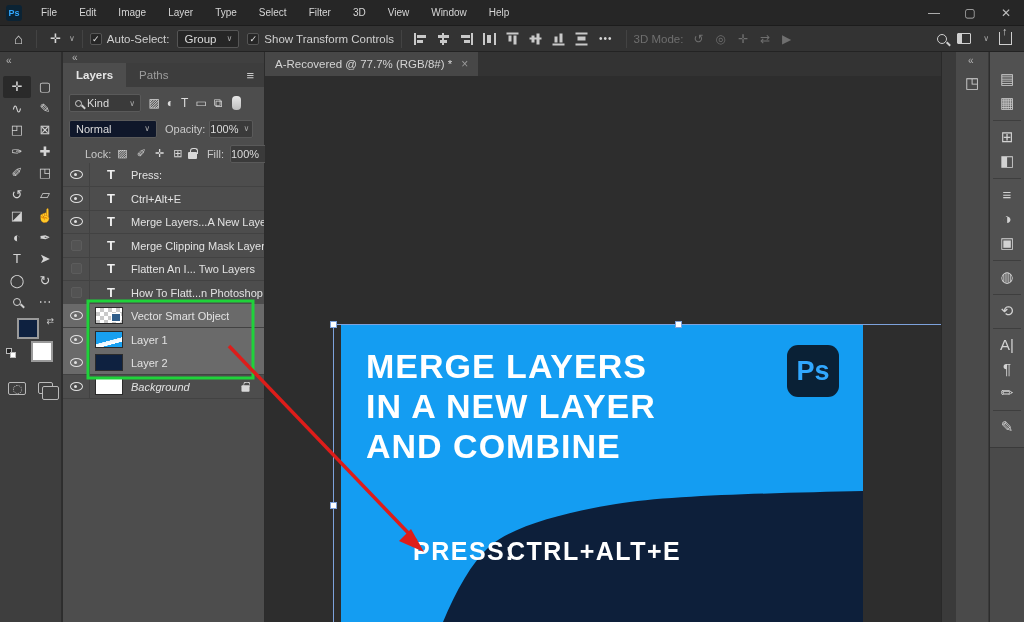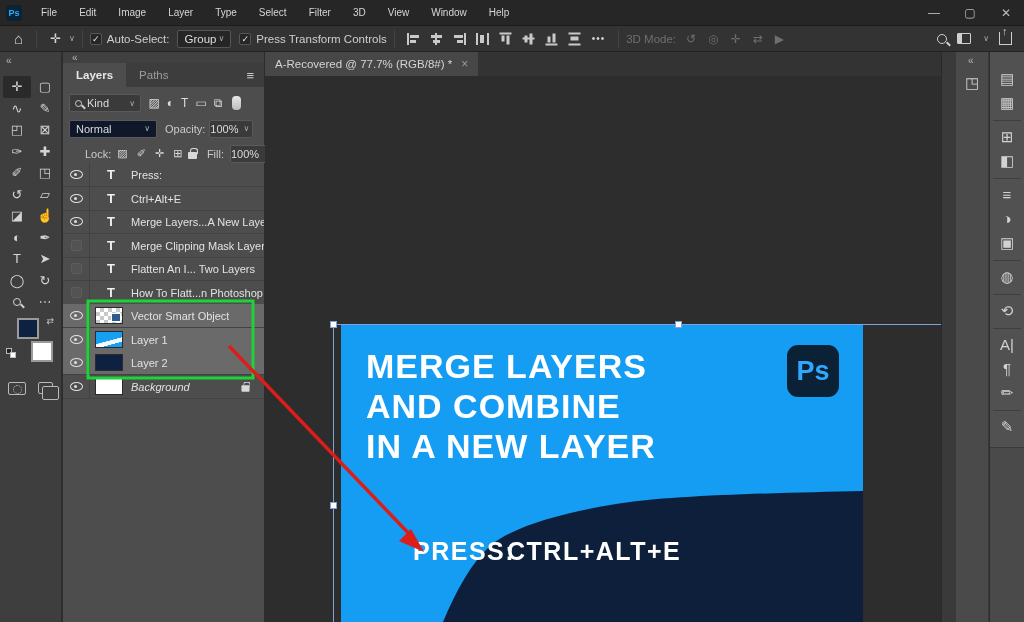--- a/index.html
+++ b/index.html
@@ -19,21 +19,21 @@
 
   
   #optionsbar { position:absolute; left:0; top:26px; width:1024px; height:26px;
     background:#333333; border-bottom:1px solid #232323; display:flex; align-items:center; color:#cfcfcf; font-size:11.5px; }
   .ob-sep { width:1px; height:18px; background:#434343; margin:0 7px; }
   .ob-ic { color:#d6d6d6; font-size:13px; padding:0 6px; }
   .chev { color:#a8a8a8; font-size:8px; margin-left:2px; }
   .cb { width:12px; height:12px; background:#262626; border:1px solid #555; border-radius:2px;
     color:#e4e4e4; font-size:9px; display:inline-flex; align-items:center; justify-content:center; margin-right:5px; }
   .dd { background:#262626; border:1px solid #555; border-radius:2px; height:18px; padding:0 6px;
-    display:inline-flex; align-items:center; color:#dcdcdc; margin:12px 8px; }
+    display:inline-flex; align-items:center; gap:8px; color:#dcdcdc; margin:12px 8px; }
   .ai { width:15px; height:14px; position:relative; margin:0 4px; display:inline-block; }
   .ai i { position:absolute; background:#c9c9c9; }
   .ai .axis { left:1px; top:1px; bottom:1px; width:2px; }
   .ai.c .axis { left:6px; }
   .ai.r .axis { left:auto; right:1px; }
   .ai .b1 { left:4px; top:3px; width:9px; height:3px; }
   .ai .b2 { left:4px; top:8px; width:6px; height:3px; }
   .ai.c .b1 { left:2px; width:11px; } .ai.c .b2 { left:4px; width:7px; }
   .ai.r .b1 { left:auto; right:4px; } .ai.r .b2 { left:auto; right:4px; }
   .ai.vert { transform:rotate(90deg); }
@@ -174,21 +174,21 @@
     <span class="ob-ic">✛</span>
     <span class="chev">∨</span>
     <span class="ob-sep"></span>
     <span class="cb">✓</span>
     <span>Auto-Select:</span>
     <span class="dd">
       <span>Group</span>
       <span class="chev">∨</span>
     </span>
     <span class="cb">✓</span>
-    <span>Press Transform Controls</span>
+    <span>Show Transform Controls</span>
     <span class="ob-sep"></span>
     <span id="align-icons" style="display:inline-flex;align-items:center">
         <span class="ai l">
           <i class="axis"></i>
           <i class="b1"></i>
           <i class="b2"></i>
         </span>
         <span class="ai c">
           <i class="axis"></i>
           <i class="b1"></i>
@@ -416,22 +416,22 @@
         <span id="doctab-close">×</span>
       </div>
     </div>
 
     <div id="artwork" style="background: rgb(20, 157, 242);">
       <svg id="wave" viewBox="0 0 522 297">
         <path id="wave-path" d="M522,166 C440,168 330,170 275,179 C225,187 173,201 150,220 C130,238 115,266 102,297 L522,297 Z" fill="#0d1f3a"></path>
       </svg>
       <div id="headline">
         <div>MERGE LAYERS</div>
+        <div>IN A NEW LAYER</div>
         <div>AND COMBINE</div>
-        <div>IN A NEW LAYER</div>
       </div>
       <div id="ps-logo" style="background: rgb(10, 33, 54); color: rgb(49, 168, 255);">Ps</div>
       <span id="press-label">PRESS:</span>
       <span id="shortcut-text">CTRL+ALT+E</span>
     </div>
 
     <div class="sel-line" style="left: 68px; top: 272px; width: 608px; height: 1px; background: rgb(125, 162, 220);"></div>
     <div class="sel-line" style="left: 68px; top: 272px; width: 1px; height: 298px; background: rgb(125, 162, 220);"></div>
     <div class="handle" style="left: 65px; top: 269px; border-color: rgb(125, 162, 220);"></div>
     <div class="handle" style="left: 410px; top: 269px; border-color: rgb(125, 162, 220);"></div>

